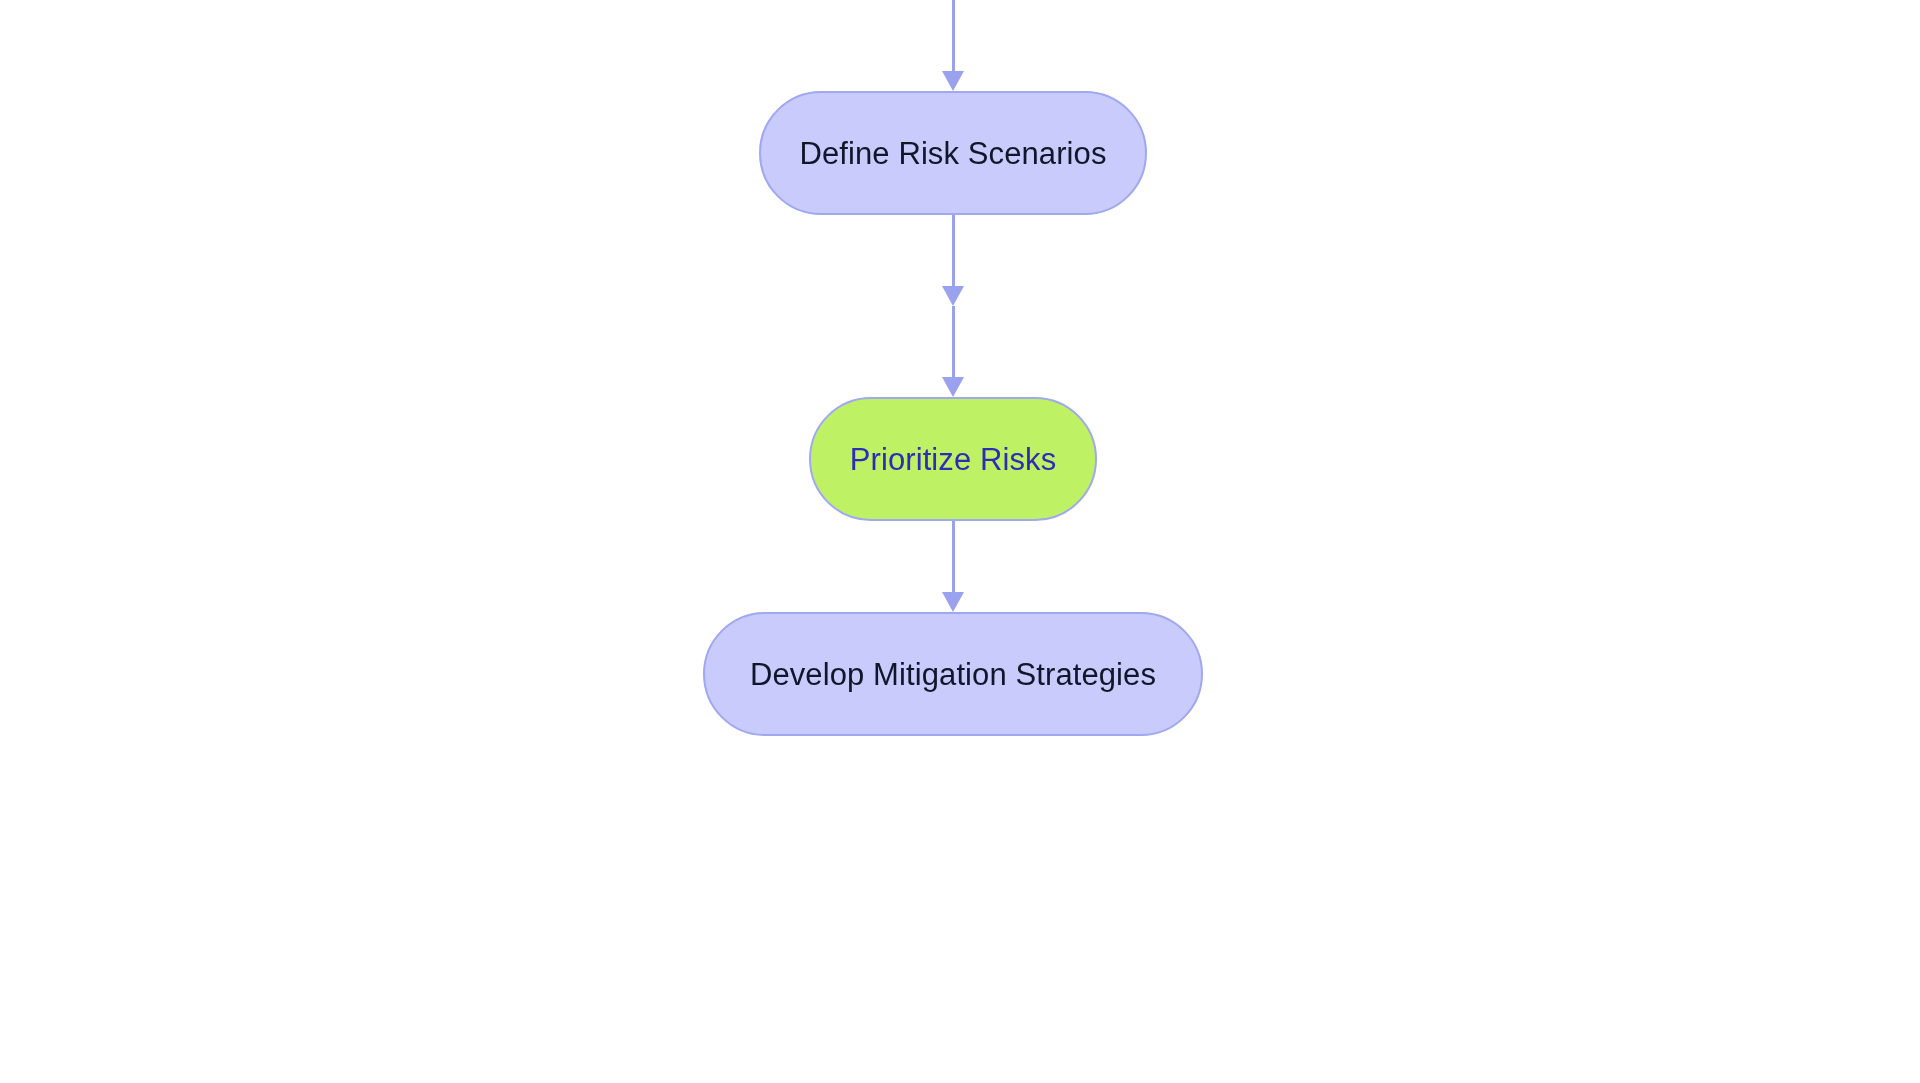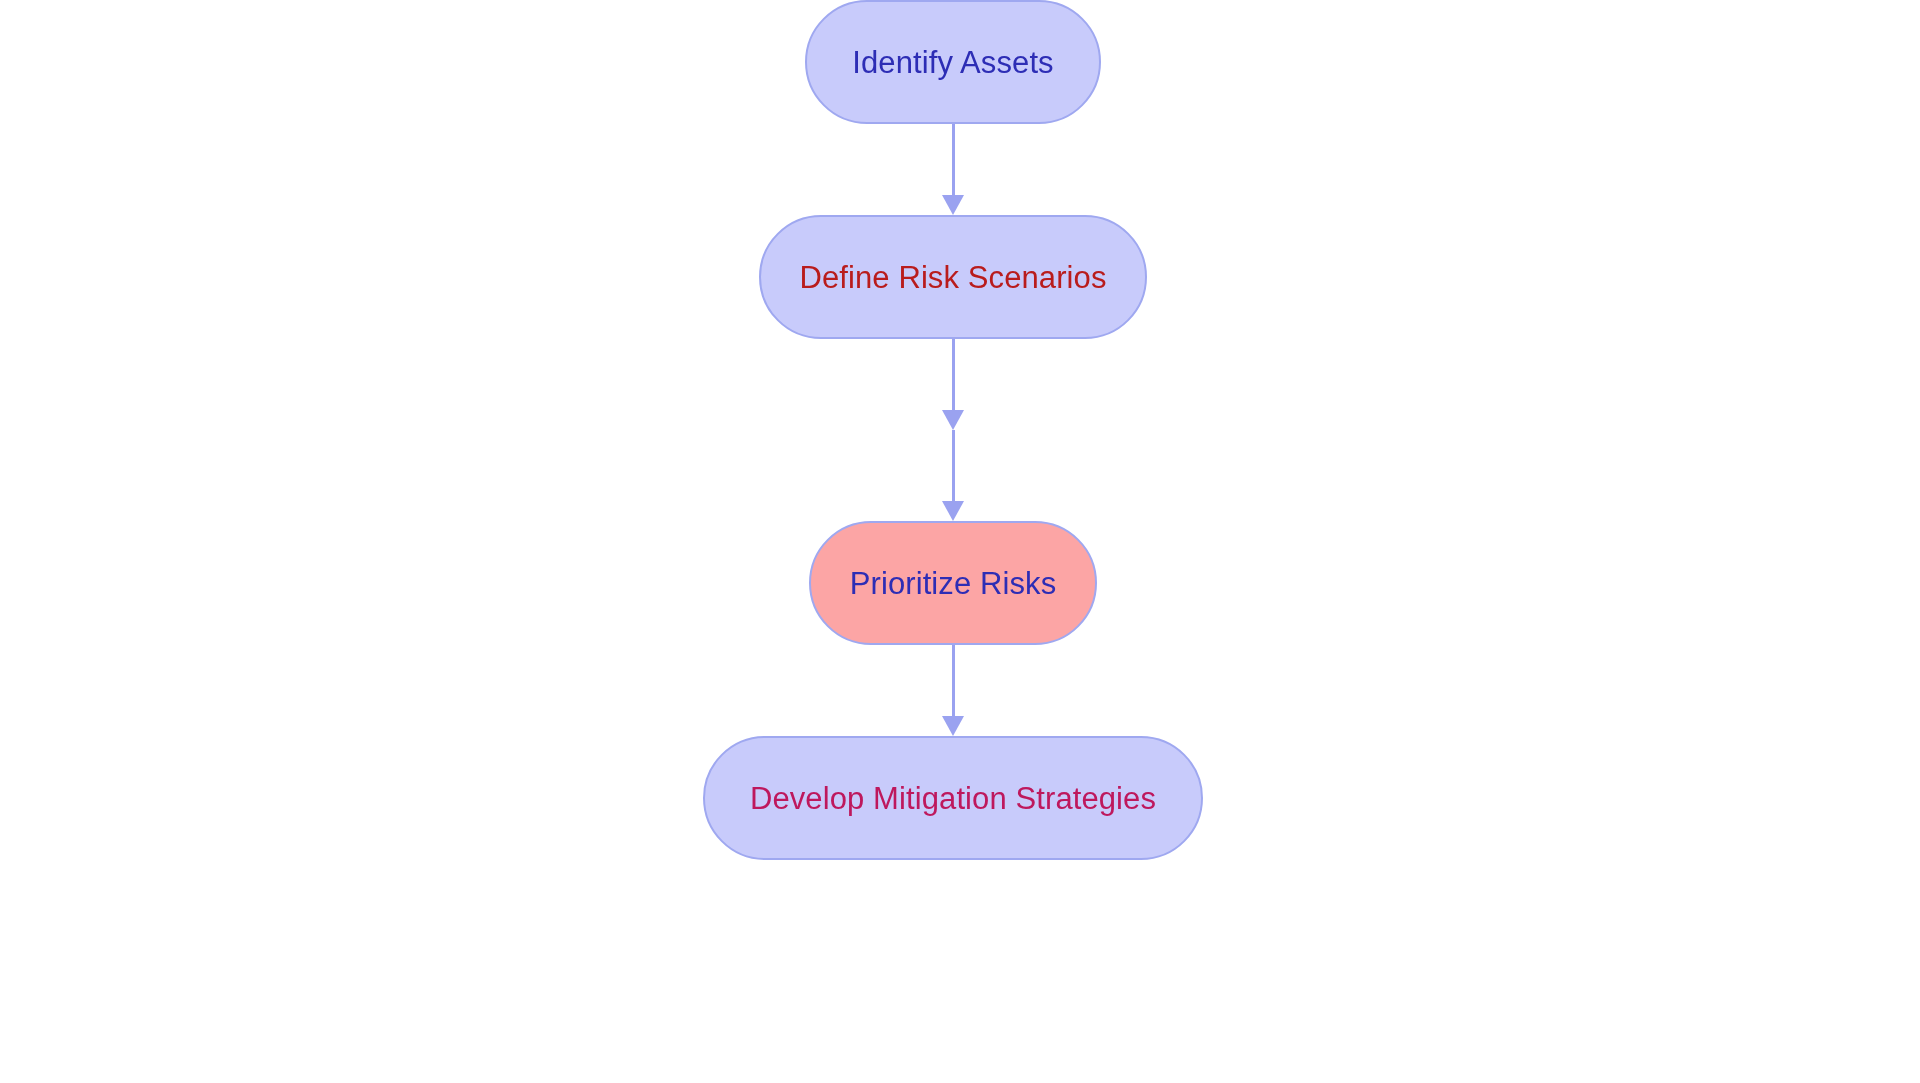--- a/index.html
+++ b/index.html
@@ -86,51 +86,48 @@
     border-right: 11px solid transparent;
     border-top: 20px solid #9aa2f0;
   }
 </style>
 </head>
 <body>
 
 <div id="flowchart" style="background: rgb(255, 255, 255);">
   <div class="flow-column">
 
-    <div class="node w-identify" style="background: rgb(200, 203, 251); border-color: rgb(159, 168, 240);">
-      <span class="node-label" style="color: rgb(45, 45, 181);">Identify Assets</span>
-    </div>
 
     <div class="connector">
       <div class="stem" style="background: rgb(154, 162, 240);"></div>
       <div class="arrowhead" style="border-top-color: rgb(154, 162, 240);"></div>
     </div>
 
     <div class="node w-define" style="background: rgb(200, 203, 251); border-color: rgb(159, 168, 240);">
-      <span class="node-label" style="color: #b91c1c;">Define Risk Scenarios</span>
+      <span class="node-label" style="color: #0f172a;">Define Risk Scenarios</span>
     </div>
 
     <div class="connector">
       <div class="stem" style="background: rgb(154, 162, 240);"></div>
       <div class="arrowhead" style="border-top-color: rgb(154, 162, 240);"></div>
     </div>
 
 
     <div class="connector">
       <div class="stem" style="background: rgb(154, 162, 240);"></div>
       <div class="arrowhead" style="border-top-color: rgb(154, 162, 240);"></div>
     </div>
 
-    <div class="node w-prioritize" style="background: #fca5a5; border-color: rgb(159, 168, 240);">
+    <div class="node w-prioritize" style="background: #bef264; border-color: rgb(159, 168, 240);">
       <span class="node-label" style="color: rgb(45, 45, 181);">Prioritize Risks</span>
     </div>
 
     <div class="connector">
       <div class="stem" style="background: rgb(154, 162, 240);"></div>
       <div class="arrowhead" style="border-top-color: rgb(154, 162, 240);"></div>
     </div>
 
     <div class="node w-develop" style="background: rgb(200, 203, 251); border-color: rgb(159, 168, 240);">
-      <span class="node-label" style="color: #be185d;">Develop Mitigation Strategies</span>
+      <span class="node-label" style="color: #0f172a;">Develop Mitigation Strategies</span>
     </div>
 
   </div>
 </div>
 
 </body></html>

